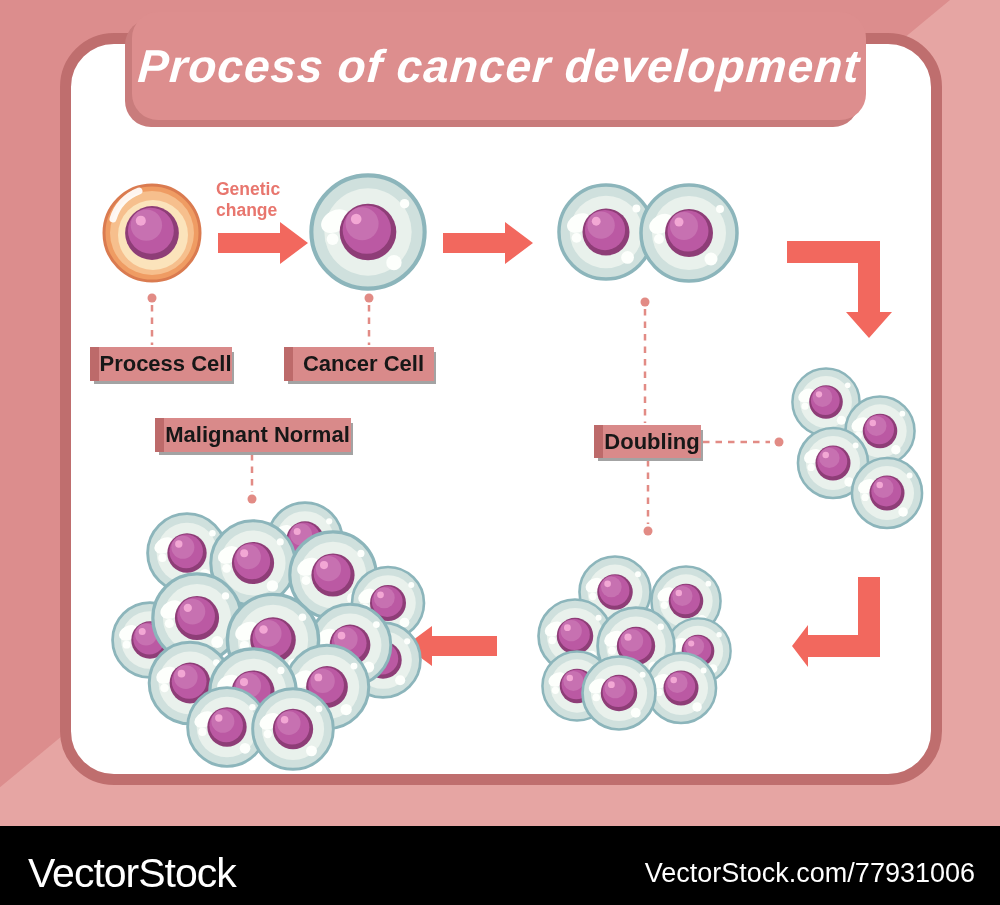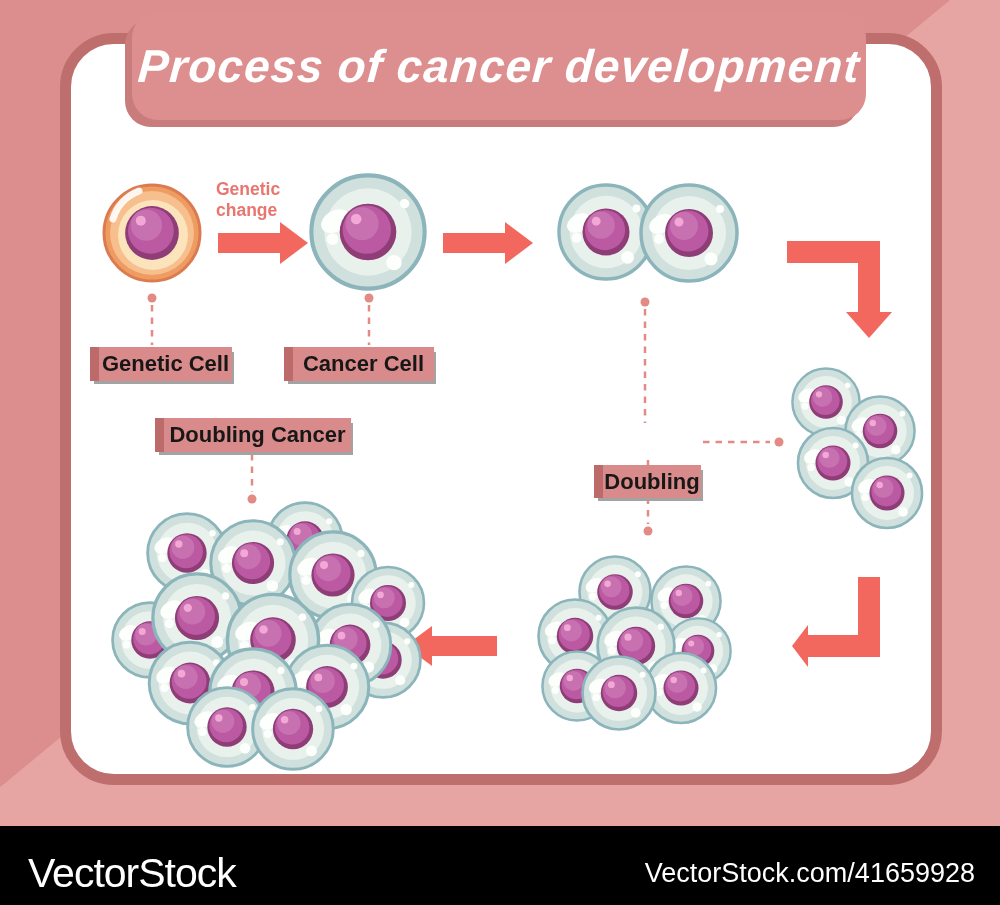--- a/index.html
+++ b/index.html
@@ -31,21 +31,21 @@
   .label-box{
     position:absolute;z-index:6;box-sizing:border-box;
     background:#d98a8a;border-left:9px solid #bd6a6a;
     box-shadow:3px 4px 0 -1px #a3a3a3;
     display:flex;align-items:center;justify-content:center;
     font-size:22px;font-weight:bold;color:#171717;white-space:nowrap;
   }
   .lb-normal{left:90px;top:347px;width:142px;height:34px;}
   .lb-cancer{left:284px;top:347px;width:150px;height:34px;}
   .lb-malignant{left:155px;top:418px;width:196px;height:34px;}
-  .lb-doubling{left:594px;top:425px;width:107px;height:33px;margin-top:40px;}
+  .lb-doubling{left:594px;top:425px;width:107px;height:33px;}
   .genetic-note{
     position:absolute;left:216px;top:179px;width:92px;z-index:6;
     text-align:left;color:#e8766e;font-size:17.5px;font-weight:bold;line-height:1.2;
   }
   .footer{
     position:absolute;left:0;top:826px;width:1000px;height:95px;background:#000000;
     z-index:10;display:flex;align-items:center;
   }
   .footer .brand{
     position:absolute;left:28px;color:#ffffff;font-size:41px;letter-spacing:-1px;
@@ -161,21 +161,21 @@
     <use href="#ccell" transform="translate(190,683) scale(0.85)"></use>
     <use href="#ccell" transform="translate(327,687) scale(0.87)"></use>
     <use href="#ccell" transform="translate(253,692) scale(0.90)"></use>
     <use href="#ccell" transform="translate(227,727) scale(0.82)"></use>
     <use href="#ccell" transform="translate(293,729) scale(0.84)"></use>
   </g>
 </svg>
 
 <div class="genetic-note">Genetic change</div>
 
-<div class="label-box lb-normal">Genetic Cell</div>
+<div class="label-box lb-normal">Process Cell</div>
 <div class="label-box lb-cancer">Cancer Cell</div>
-<div class="label-box lb-malignant">Doubling Cancer</div>
+<div class="label-box lb-malignant">Malignant Normal</div>
 <div class="label-box lb-doubling">Doubling</div>
 
 <div class="footer">
   <span class="brand">VectorStock</span>
-  <span class="credit">VectorStock.com/41659928</span>
+  <span class="credit">VectorStock.com/77931006</span>
 </div>
 
 </body></html>

